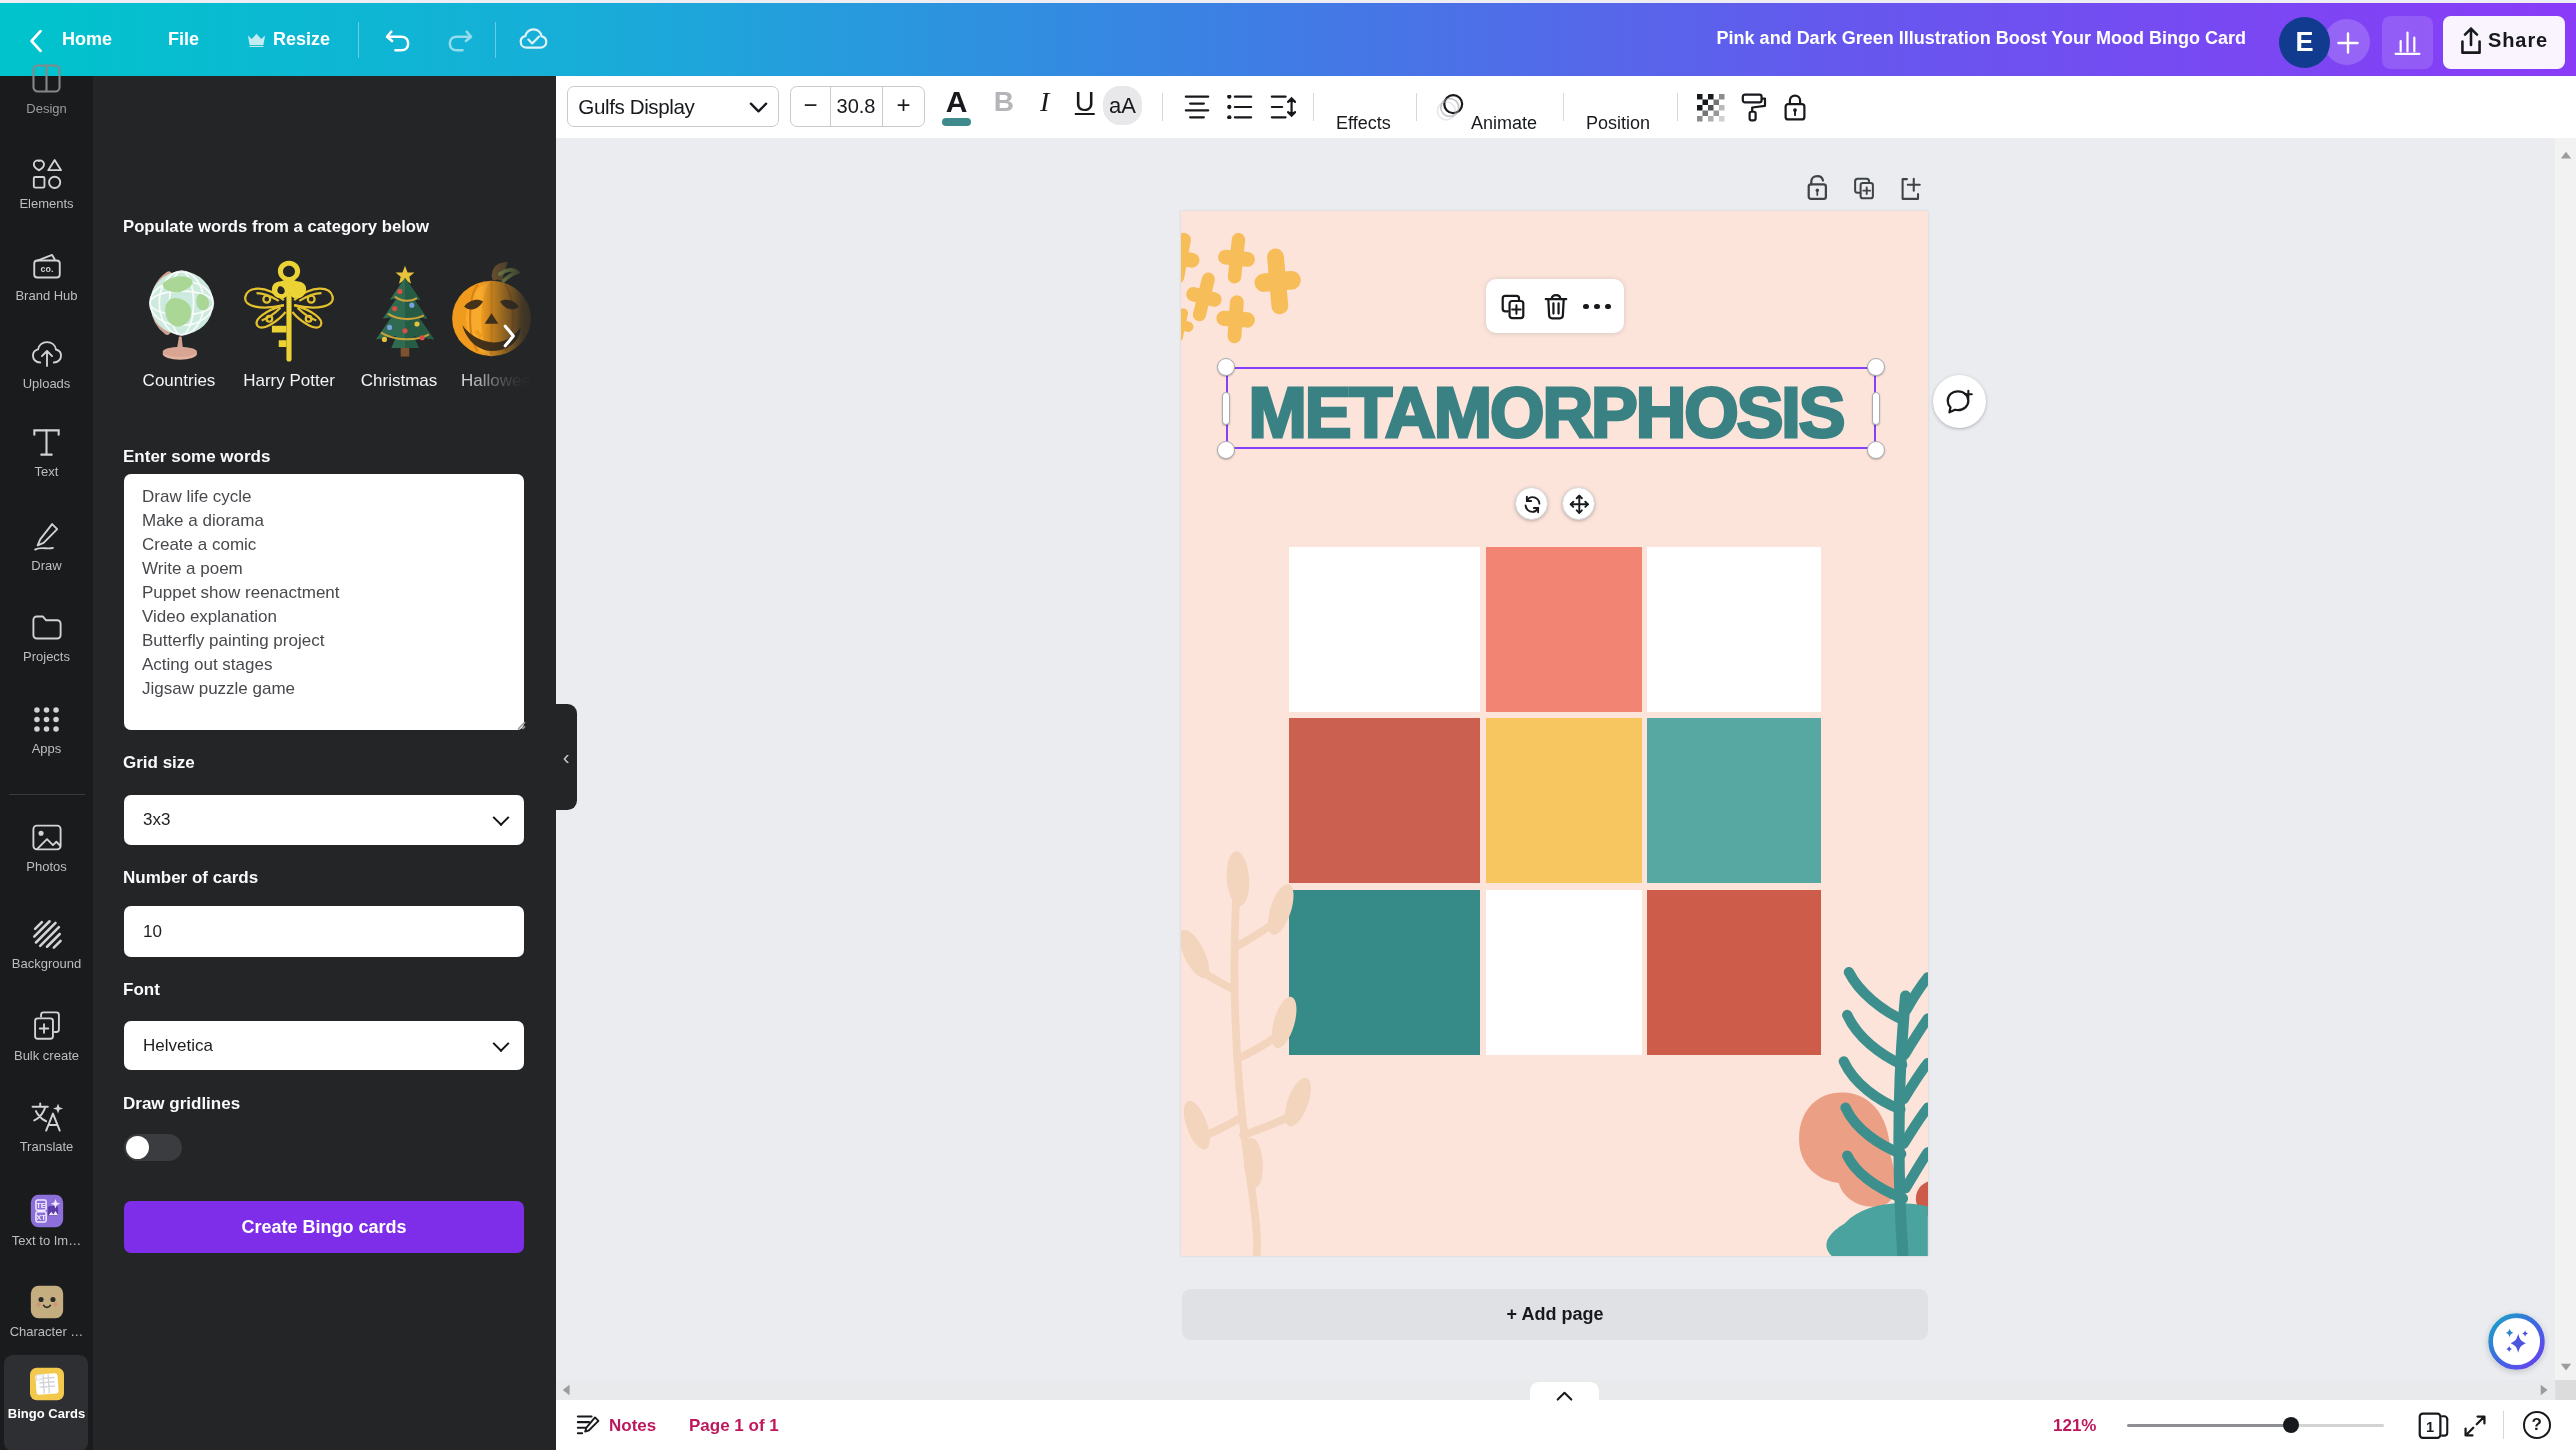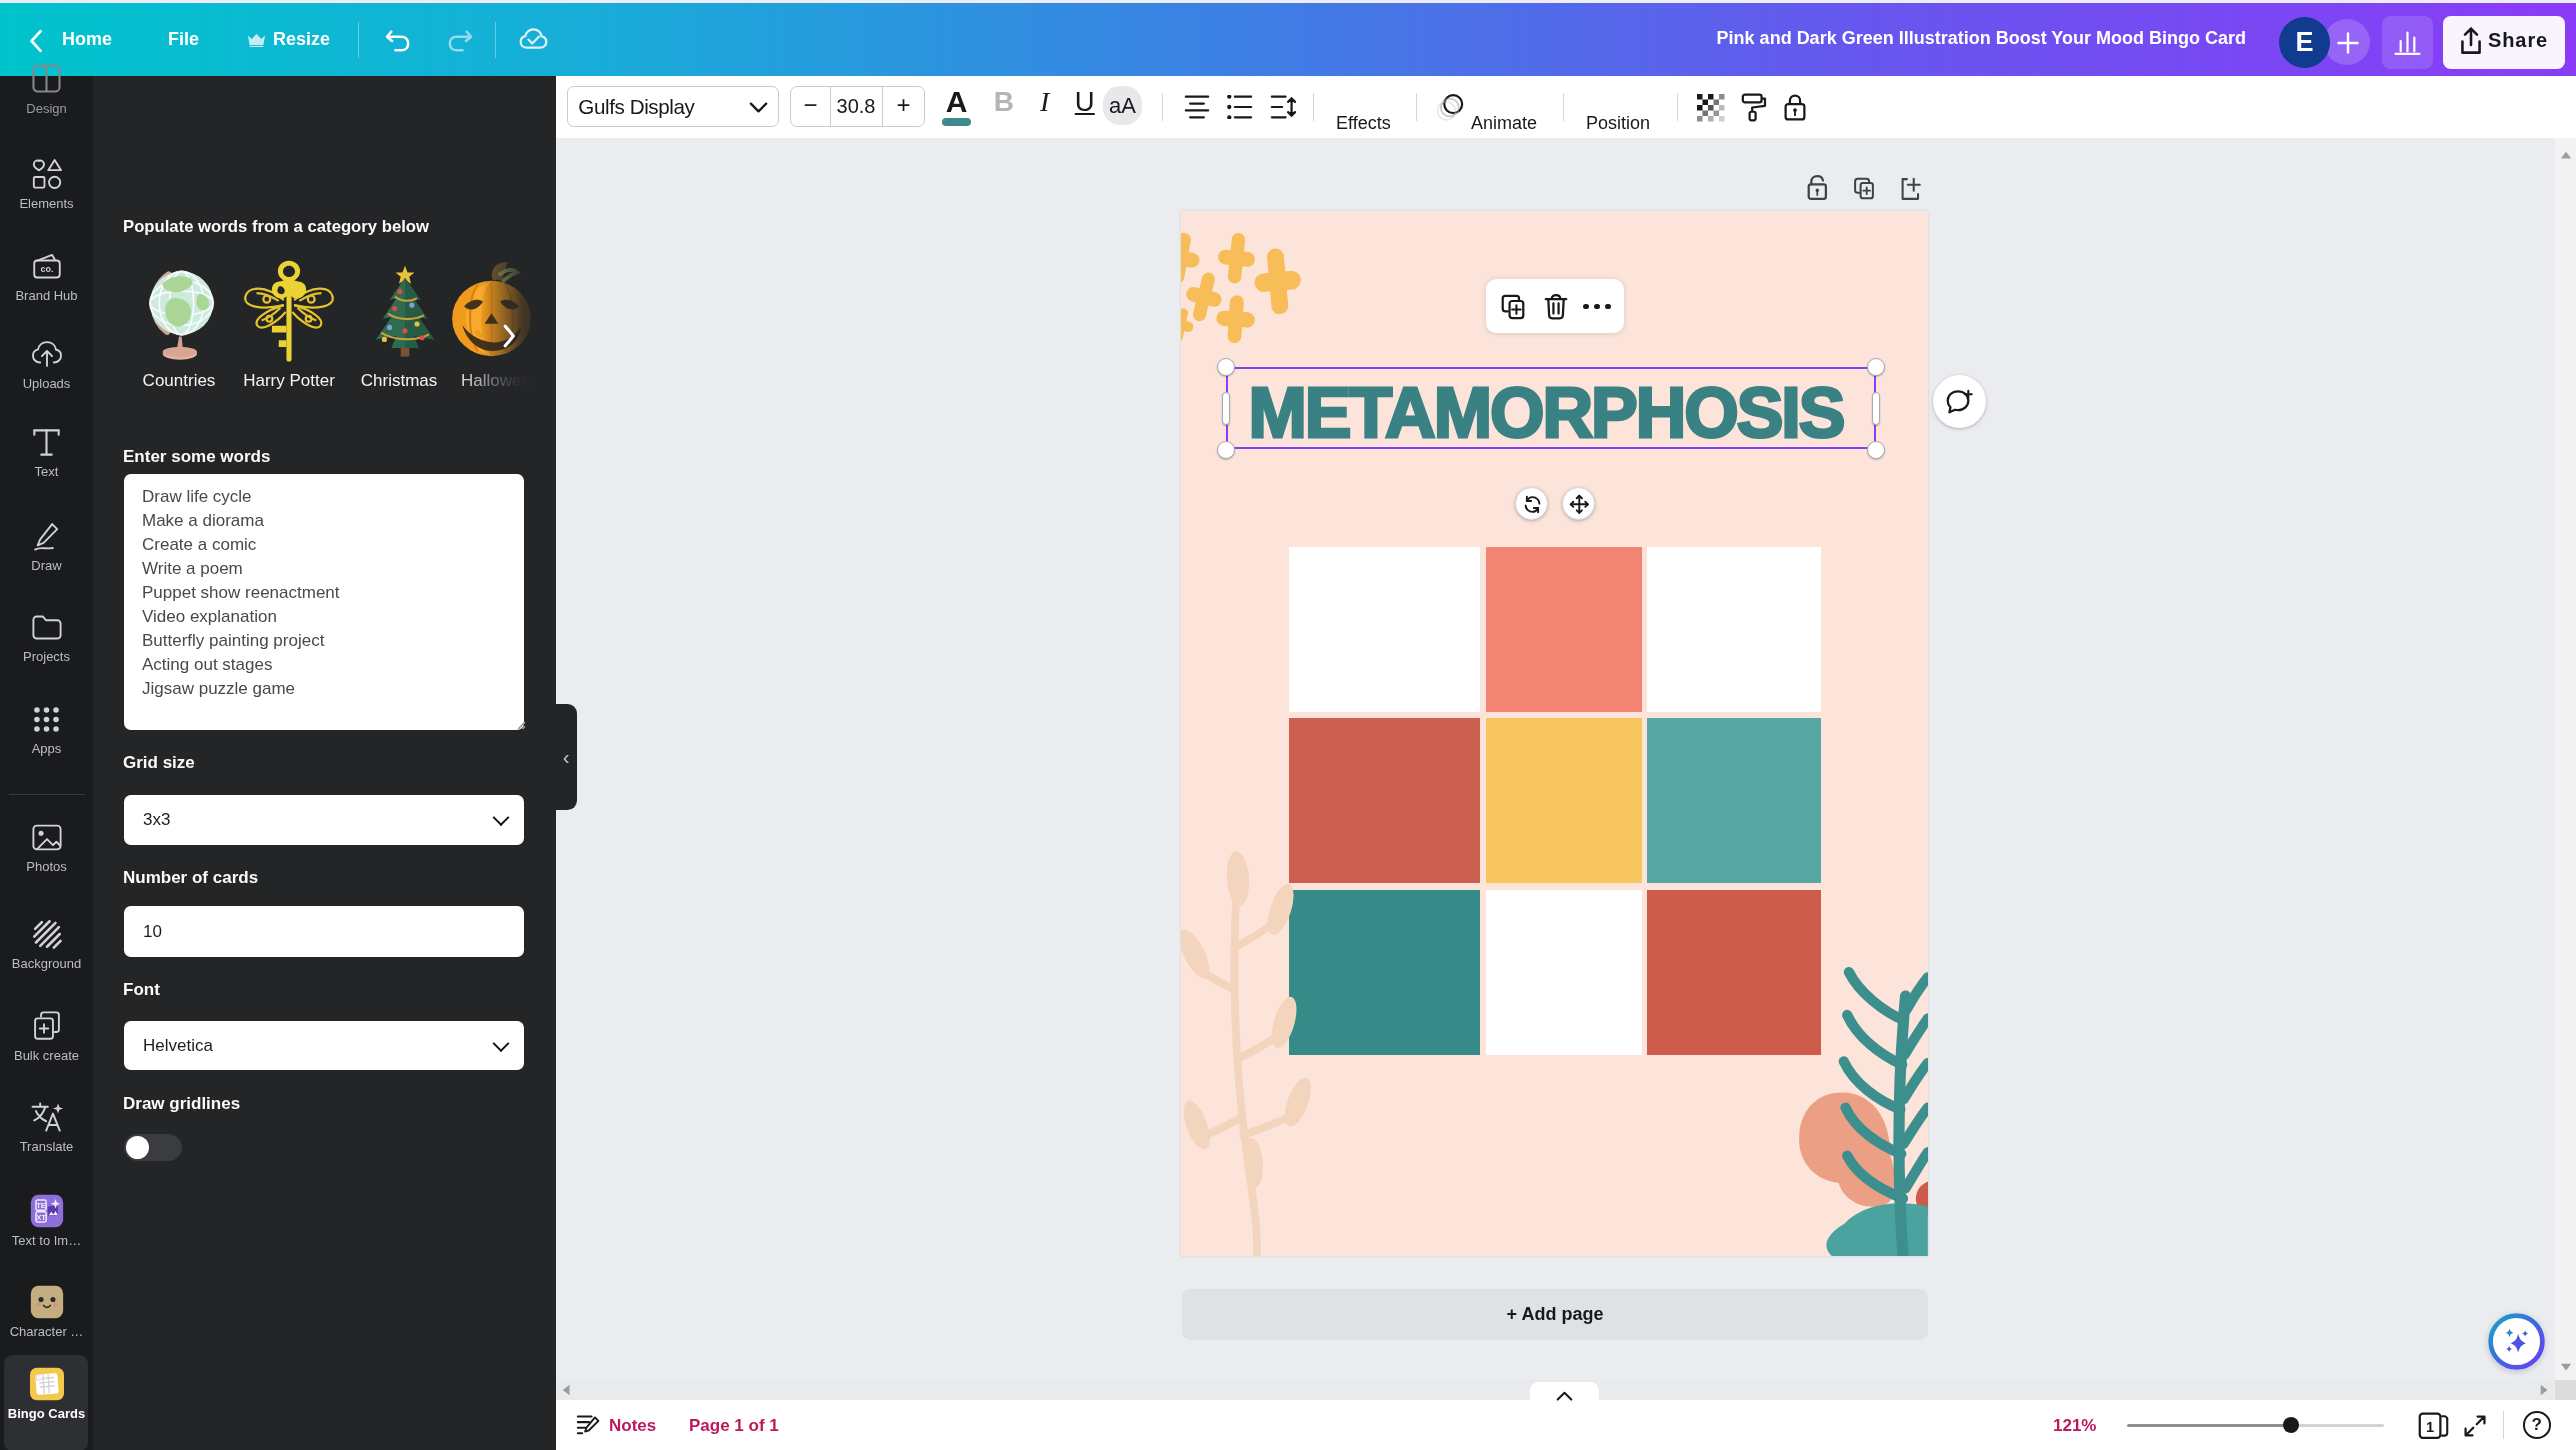--- a/index.html
+++ b/index.html
@@ -350,20 +350,21 @@
   <div class="abs plabel" style="left:30px;top:677px">Grid size</div>
   <div class="pinput" style="top:719px;height:50px;line-height:50px;padding-left:19px">3x3<div class="chev"></div></div>
   <div class="abs plabel" style="left:30px;top:792px">Number of cards</div>
   <div class="pinput" style="top:830px;height:51px;line-height:51px;padding-left:19px">10</div>
   <div class="abs plabel" style="left:30px;top:904px">Font</div>
   <div class="pinput" style="top:945px;height:49px;line-height:49px;padding-left:19px">Helvetica<div class="chev"></div></div>
   <div class="abs plabel" style="left:30px;top:1018px">Draw gridlines</div>
   <div class="abs" style="left:31px;top:1058px;width:58px;height:27px;background:#3b3c3f;border-radius:13.7px">
     <div style="position:absolute;left:1.7px;top:1.7px;width:23px;height:23px;background:#fff;border-radius:50%"></div>
   </div>
+  <div class="abs" style="left:31px;top:1125px;width:400px;height:52px;background:#7e2ee8;border-radius:6.9px;color:#fff;font-weight:bold;font-size:18px;text-align:center;line-height:52px">Create Bingo cards</div>
 </div>
 <div id="collapsetab">‹</div>
 <div id="toolbar">
   <div class="tbox" style="left:11px;width:212px">
     <div style="position:absolute;left:10.3px;top:0;line-height:39px;font-size:20.6px;color:#17191c;letter-spacing:-0.4px">Gulfs Display</div>
     <svg style="position:absolute;right:10.3px;top:14.6px" width="19" height="11" viewBox="0 0 22 13">
         <path d="M2 2 L11 11 L20 2" stroke="#17191c" stroke-width="2.8" fill="none" stroke-linecap="round" stroke-linejoin="round"></path>
       </svg>
   </div>
   <div class="tbox" style="left:234px;width:135px">

